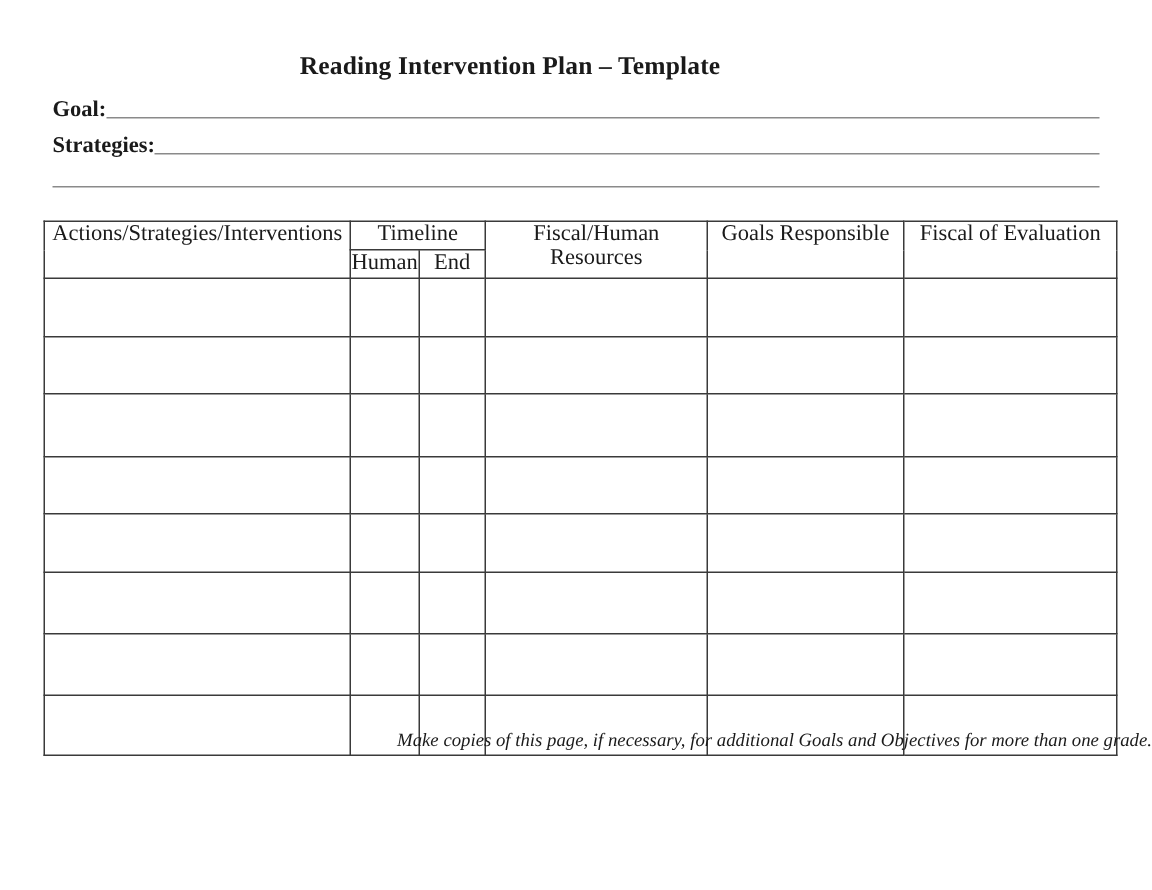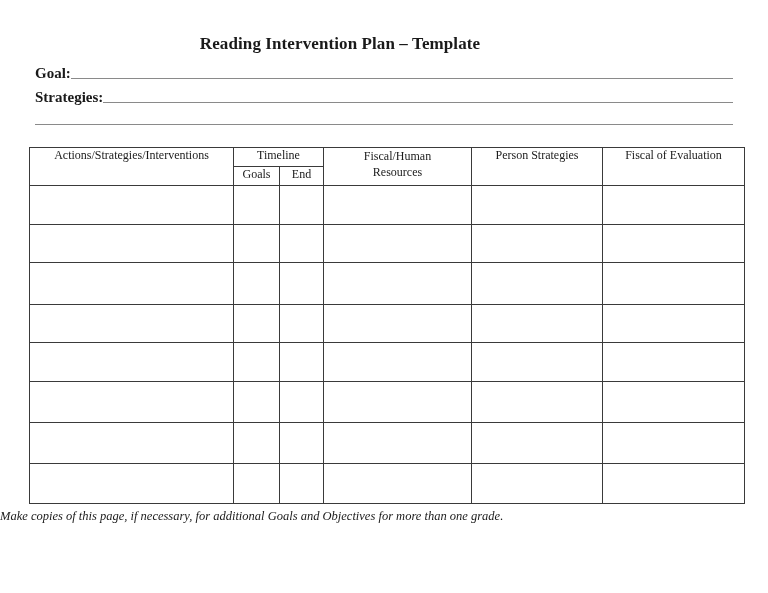--- a/index.html
+++ b/index.html
@@ -56,42 +56,42 @@
       border-bottom: 1px solid #8a8a8a;
     }
     table.plan {
       position: absolute;
       left: 29px;
       top: 147px;
       width: 715px;
       border-collapse: collapse;
       table-layout: fixed;
       font-family: "Liberation Serif", "DejaVu Serif", serif;
-      font-size: 12px;
+      font-size: 15px;
     }
     table.plan td, table.plan th {
       border: 1.5px solid #3a3a3a;
       padding: 0;
       font-weight: normal;
       vertical-align: top;
       text-align: center;
     }
     th.h-actions { padding-top: 2px; }
     th.h-timeline { padding-top: 3px; height: 18px; border-bottom: none; margin-top: 28px; }
     th.h-begin, th.h-end { padding-top: 2px; height: 18px; vertical-align: top; border-top: none; }
     th.h-fiscal { padding-top: 2px; line-height: 16px; }
     th.h-person { padding-top: 2px; }
     th.h-means { padding-top: 2px; }
     tr.data-row td { height: 37px; }
     .footer-note {
       position: absolute;
       left: 0;
       width: 768px;
-      top: 509px;
-      text-align: left;
+      top: 486px;
+      text-align: right;
       font-family: "Liberation Serif", "DejaVu Serif", serif;
       font-style: italic;
       font-size: 12.5px;
     }
   </style>
 </head>
 <body>
 
 <div class="title">Reading Intervention Plan – Template</div>
 
@@ -114,25 +114,25 @@
     <col style="width:44px">
     <col style="width:148px">
     <col style="width:131px">
     <col style="width:142px">
   </colgroup>
   <thead>
     <tr>
       <th class="h-actions" rowspan="2">Actions/Strategies/Interventions</th>
       <th class="h-timeline" colspan="2">Timeline</th>
       <th class="h-fiscal" rowspan="2" style="padding-left:20px;padding-right:20px;font-family:Liberation Serif, serif;">Fiscal/Human Resources</th>
-      <th class="h-person" rowspan="2">Person Strategies</th>
+      <th class="h-person" rowspan="2">Goals Responsible</th>
       <th class="h-means" rowspan="2">Fiscal of Evaluation</th>
     </tr>
     <tr>
-      <th class="h-begin">Goals</th>
+      <th class="h-begin">Human</th>
       <th class="h-end">End</th>
     </tr>
   </thead>
   <tbody>
     <tr class="data-row" style="height:39px">
       <td></td>
       <td></td>
       <td></td>
       <td></td>
       <td></td>

